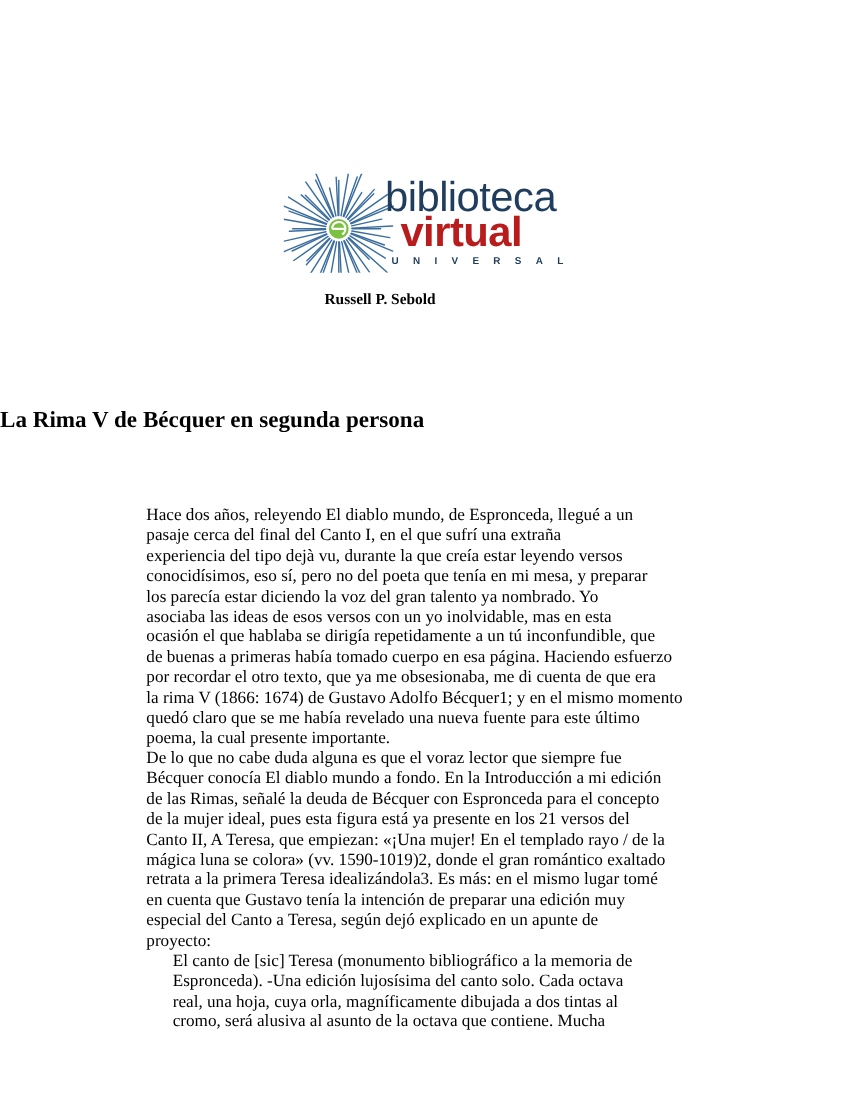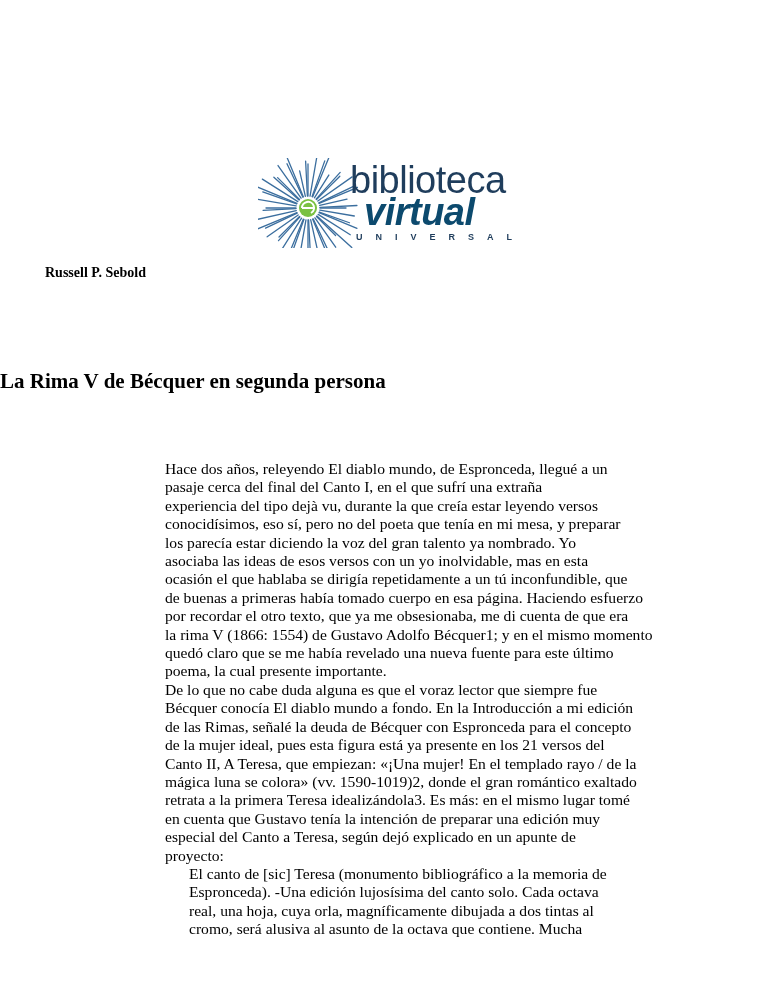--- a/index.html
+++ b/index.html
@@ -3,29 +3,29 @@
 <meta charset="utf-8">
 <style>
   html, body { margin: 0; padding: 0; background: #ffffff; }
   body { width: 768px; height: 994px; position: relative; overflow: hidden;
          font-family: "Liberation Serif", "DejaVu Serif", serif; color: #000; }
   .logo { position: absolute; left: 258px; top: 158px; width: 262px; height: 90px; }
   .logo .burst { position: absolute; left: 0; top: 0; width: 100px; height: 90px; }
   .logo .w1 { position: absolute; left: 92px; top: 2px; font-family: "Liberation Sans", sans-serif;
               font-size: 38px; color: #1f3d5c; letter-spacing: -0.5px; line-height: 40px; text-align: right; }
   .logo .w2 { position: absolute; left: 106px; top: 34px; font-family: "Liberation Sans", sans-serif;
-              font-size: 38px; font-weight: bold; color: #0c4a6e; line-height: 40px; letter-spacing: -0.5px; font-style: italic; }
+              font-size: 38px; font-weight: bold; color: #b91c1c; line-height: 40px; letter-spacing: -0.5px; }
   .logo .w3 { position: absolute; left: 98px; top: 74px; font-family: "Liberation Sans", sans-serif;
               font-size: 9px; font-weight: bold; color: #1f3d5c; letter-spacing: 13px; line-height: 10px; }
-  .author { position: absolute; left: 0; width: 691px; top: 265px; text-align: left;
-            font-weight: bold; font-size: 14px; padding-left: 45px; }
+  .author { position: absolute; left: 0; width: 691px; top: 265px; text-align: center;
+            font-weight: bold; font-size: 14px; }
   .title { position: absolute; left: 0; width: 768px; top: 369px; text-align: left;
            font-weight: bold; font-size: 21px; }
   .body-text { position: absolute; left: 133px; top: 460px; width: 520px;
-               font-size: 15.6px; line-height: 18.4px; margin-left: 32px; }
+               font-size: 15.6px; line-height: 18.4px; }
   .line { white-space: nowrap; display: block; }
   .quote { padding-left: 24px; }
 </style>
 </head>
 <body>
 
 <div class="logo">
   <svg class="burst" viewBox="0 0 100 90" width="100" height="90">
     <g id="rays" stroke="#3b6e9e" stroke-width="1.3" stroke-linecap="round">
         <line x1="62" y1="50" x2="88" y2="50"></line>
@@ -93,21 +93,21 @@
   <div>
     <span class="line">Hace dos años, releyendo El diablo mundo, de Espronceda, llegué a un</span>
     <span class="line">pasaje cerca del final del Canto I, en el que sufrí una extraña</span>
     <span class="line">experiencia del tipo dejà vu, durante la que creía estar leyendo versos</span>
     <span class="line">conocidísimos, eso sí, pero no del poeta que tenía en mi mesa, y preparar</span>
     <span class="line">los parecía estar diciendo la voz del gran talento ya nombrado. Yo</span>
     <span class="line">asociaba las ideas de esos versos con un yo inolvidable, mas en esta</span>
     <span class="line">ocasión el que hablaba se dirigía repetidamente a un tú inconfundible, que</span>
     <span class="line">de buenas a primeras había tomado cuerpo en esa página. Haciendo esfuerzo</span>
     <span class="line">por recordar el otro texto, que ya me obsesionaba, me di cuenta de que era</span>
-    <span class="line">la rima V (1866: 1554) de Gustavo Adolfo Bécquer1; y en el mismo momento</span>
+    <span class="line">la rima V (1866: 1674) de Gustavo Adolfo Bécquer1; y en el mismo momento</span>
     <span class="line">quedó claro que se me había revelado una nueva fuente para este último</span>
     <span class="line">poema, la cual presente importante.</span>
   </div>
   <div>
     <span class="line">De lo que no cabe duda alguna es que el voraz lector que siempre fue</span>
     <span class="line">Bécquer conocía El diablo mundo a fondo. En la Introducción a mi edición</span>
     <span class="line">de las Rimas, señalé la deuda de Bécquer con Espronceda para el concepto</span>
     <span class="line">de la mujer ideal, pues esta figura está ya presente en los 21 versos del</span>
     <span class="line">Canto II, A Teresa, que empiezan: «¡Una mujer! En el templado rayo / de la</span>
     <span class="line">mágica luna se colora» (vv. 1590-1019)2, donde el gran romántico exaltado</span>

